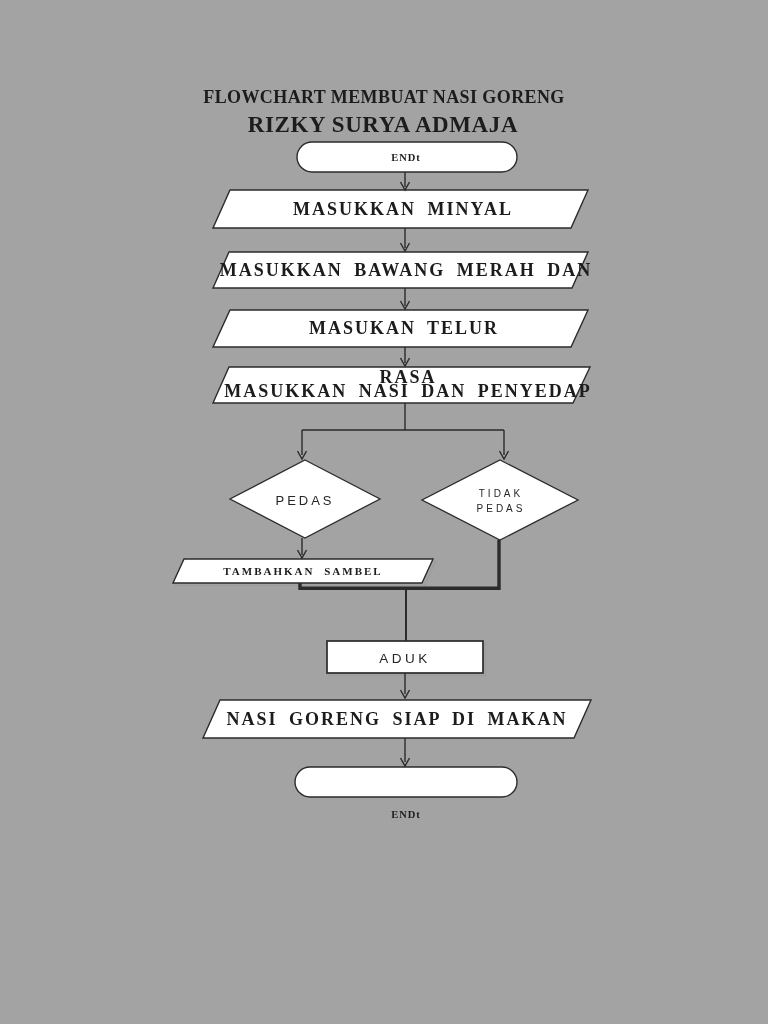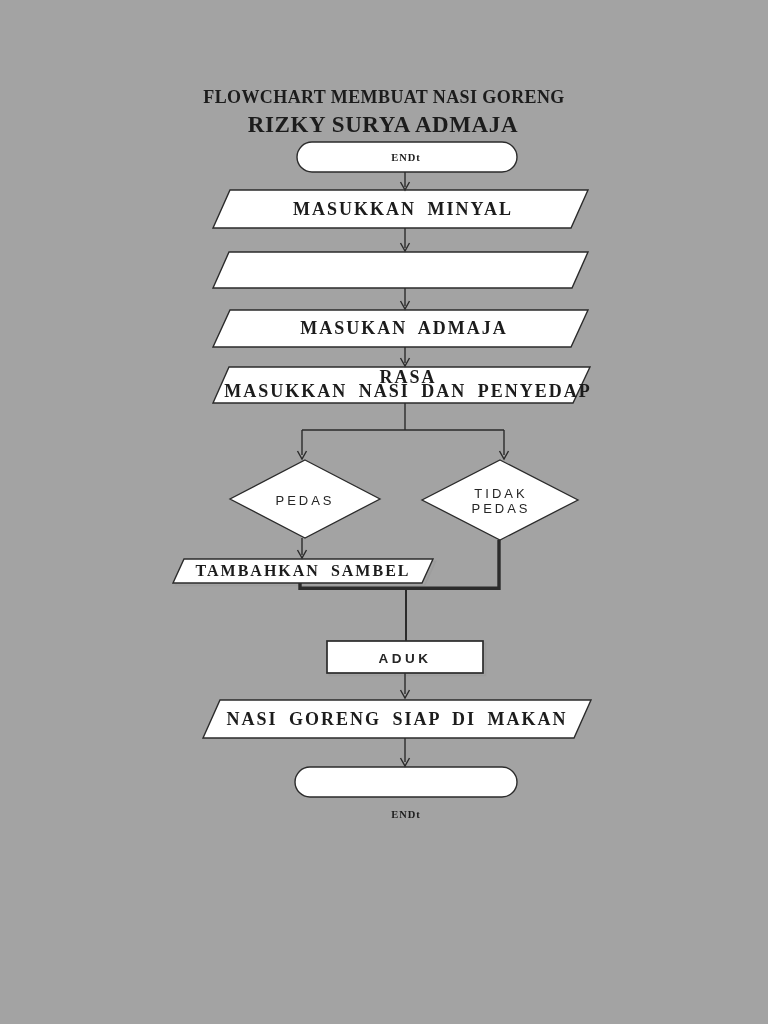--- a/index.html
+++ b/index.html
@@ -60,21 +60,21 @@
     font-family: "Liberation Sans", sans-serif;
     font-size: 13px;
     font-weight: 400;
     letter-spacing: 3px;
     line-height: 15px;
     color: #262626;
   }
   .process-text {
     font-family: "Liberation Sans", sans-serif;
     font-size: 13.5px;
-    font-weight: 700;
+    font-weight: 400;
     letter-spacing: 3.5px;
     color: #262626;
   }
   .two-line span { display: block; }
 </style>
 </head>
 <body>
 
 <div class="page">
 
@@ -121,37 +121,38 @@
   </svg>
 
   <div class="label doc-title" style="left:384px; top:97px;">FLOWCHART MEMBUAT NASI GORENG</div>
   <div class="label doc-subtitle" style="left:383px; top:125px;">RIZKY SURYA ADMAJA</div>
 
   <div class="label terminator-text" style="left:406px; top:157px;">ENDt</div>
 
   <div class="label io-text" style="left:403px; top:209px;">MASUKKAN MINYAL</div>
 
   <div class="label io-text two-line" style="left:406px; top:270px;">
+    <span>MASUKKAN BAWANG MERAH DAN</span>
   </div>
 
-  <div class="label io-text" style="left:404px; top:328px;">MASUKAN ADMAJA</div>
+  <div class="label io-text" style="left:404px; top:328px;">MASUKAN TELUR</div>
 
   <div class="label io-text two-line" style="left:408px; top:384px;">
     <span>RASA</span>
     <span>MASUKKAN NASI DAN PENYEDAP</span>
   </div>
 
   <div class="label decision-text" style="left:305px; top:500px;">PEDAS</div>
 
-  <div class="label decision-text two-line" style="left:501px; top:501px; font-size:13px;">
+  <div class="label decision-text two-line" style="left:501px; top:501px; font-size:10px;">
     <span>TIDAK</span>
     <span>PEDAS</span>
   </div>
 
-  <div class="label io-text" style="left:303px; top:571px; font-size:16px;">TAMBAHKAN SAMBEL</div>
+  <div class="label io-text" style="left:303px; top:571px; font-size:11px;">TAMBAHKAN SAMBEL</div>
 
   <div class="label process-text" style="left:405px; top:658px;">ADUK</div>
 
   <div class="label io-text" style="left:397px; top:719px;">NASI GORENG SIAP DI MAKAN</div>
 
   <div class="label terminator-text" style="left:406px; top:814px;">ENDt</div>
 
 </div>
 
 </body></html>

